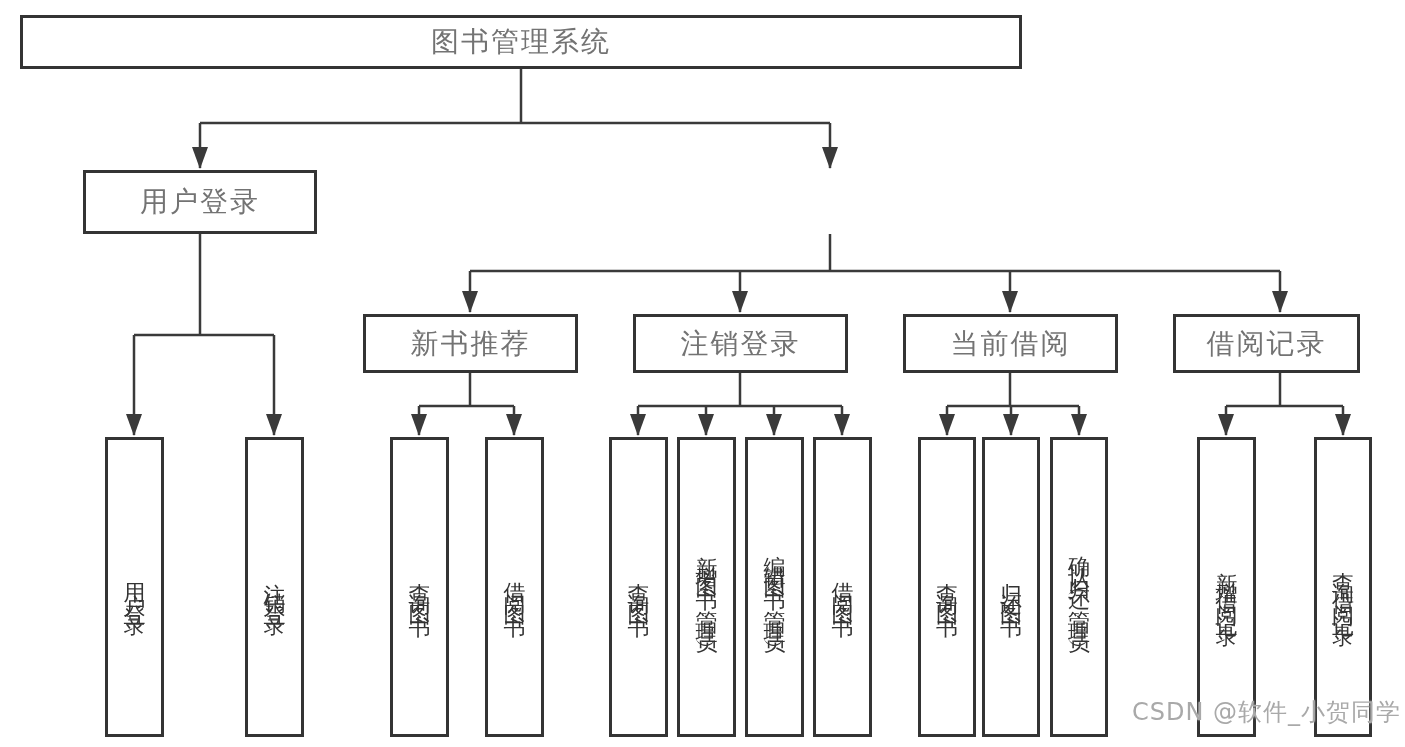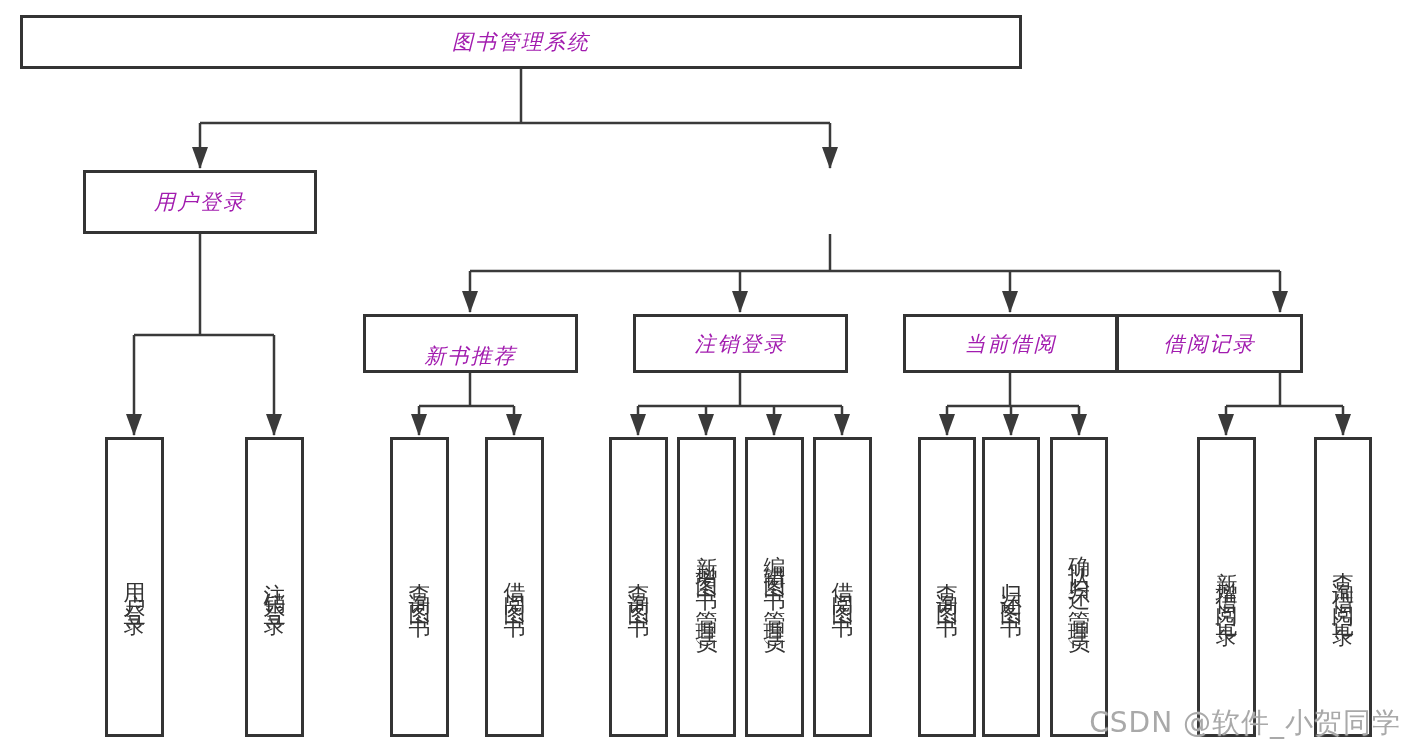--- a/index.html
+++ b/index.html
@@ -23,41 +23,40 @@
   .node {
     position: absolute;
     box-sizing: border-box;
     border: 3px solid #343434;
     background: #ffffff;
     display: flex;
     align-items: center;
     justify-content: center;
   }
   .hlbl {
-    font-size: 21px;
-    color: #a21caf;
+    font-size: 28px;
+    color: #737373;
     letter-spacing: 2px;
     white-space: nowrap;
-    font-style: italic;
   }
   .vlbl {
     writing-mode: vertical-rl;
     text-orientation: mixed;
     font-size: 22px;
     letter-spacing: 11px;
     line-height: 1;
     color: #333333;
     white-space: nowrap;
   }
   .vnode { width: 59px; height: 300px; }
   .watermark {
     position: absolute;
     right: 4px;
-    bottom: 5px;
-    font-size: 28px;
+    bottom: 19px;
+    font-size: 24px;
     color: #a9a9a9;
     letter-spacing: 1px;
     white-space: nowrap;
     z-index: 5;
     text-shadow: 0 0 2px #ffffff;
   }
 </style>
 </head>
 <body>
 
@@ -114,30 +113,30 @@
   </svg>
 
   <div class="node" style="left:20px; top:15px; width:1002px; height:54px;">
     <span class="hlbl">图书管理系统</span>
   </div>
 
   <div class="node" style="left:83px; top:170px; width:234px; height:64px;">
     <span class="hlbl">用户登录</span>
   </div>
 
-  <div class="node" style="left:363px; top:314px; width:215px; height:59px;align-items:flex-end;">
+  <div class="node" style="left:363px; top:314px; width:215px; height:59px;">
     <span class="hlbl">新书推荐</span>
   </div>
   <div class="node" style="left:633px; top:314px; width:215px; height:59px;">
     <span class="hlbl">注销登录</span>
   </div>
   <div class="node" style="left:903px; top:314px; width:215px; height:59px;">
     <span class="hlbl">当前借阅</span>
   </div>
-  <div class="node" style="left:1116px; top:314px; width:187px; height:59px;">
+  <div class="node" style="left:1173px; top:314px; width:187px; height:59px;">
     <span class="hlbl">借阅记录</span>
   </div>
 
   <div class="node vnode" style="left:105px; top:437px;">
     <span class="vlbl">用户登录</span>
   </div>
   <div class="node vnode" style="left:245px; top:437px;">
     <span class="vlbl">注销登录</span>
   </div>
 

